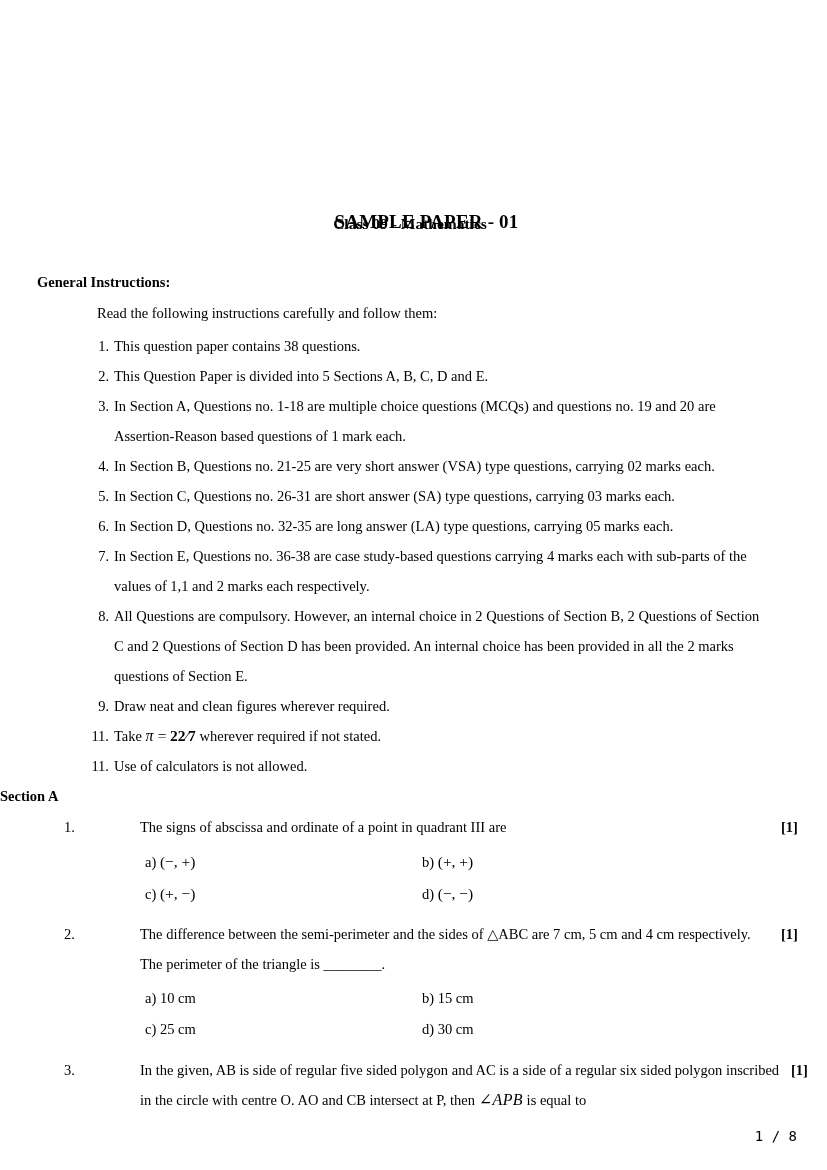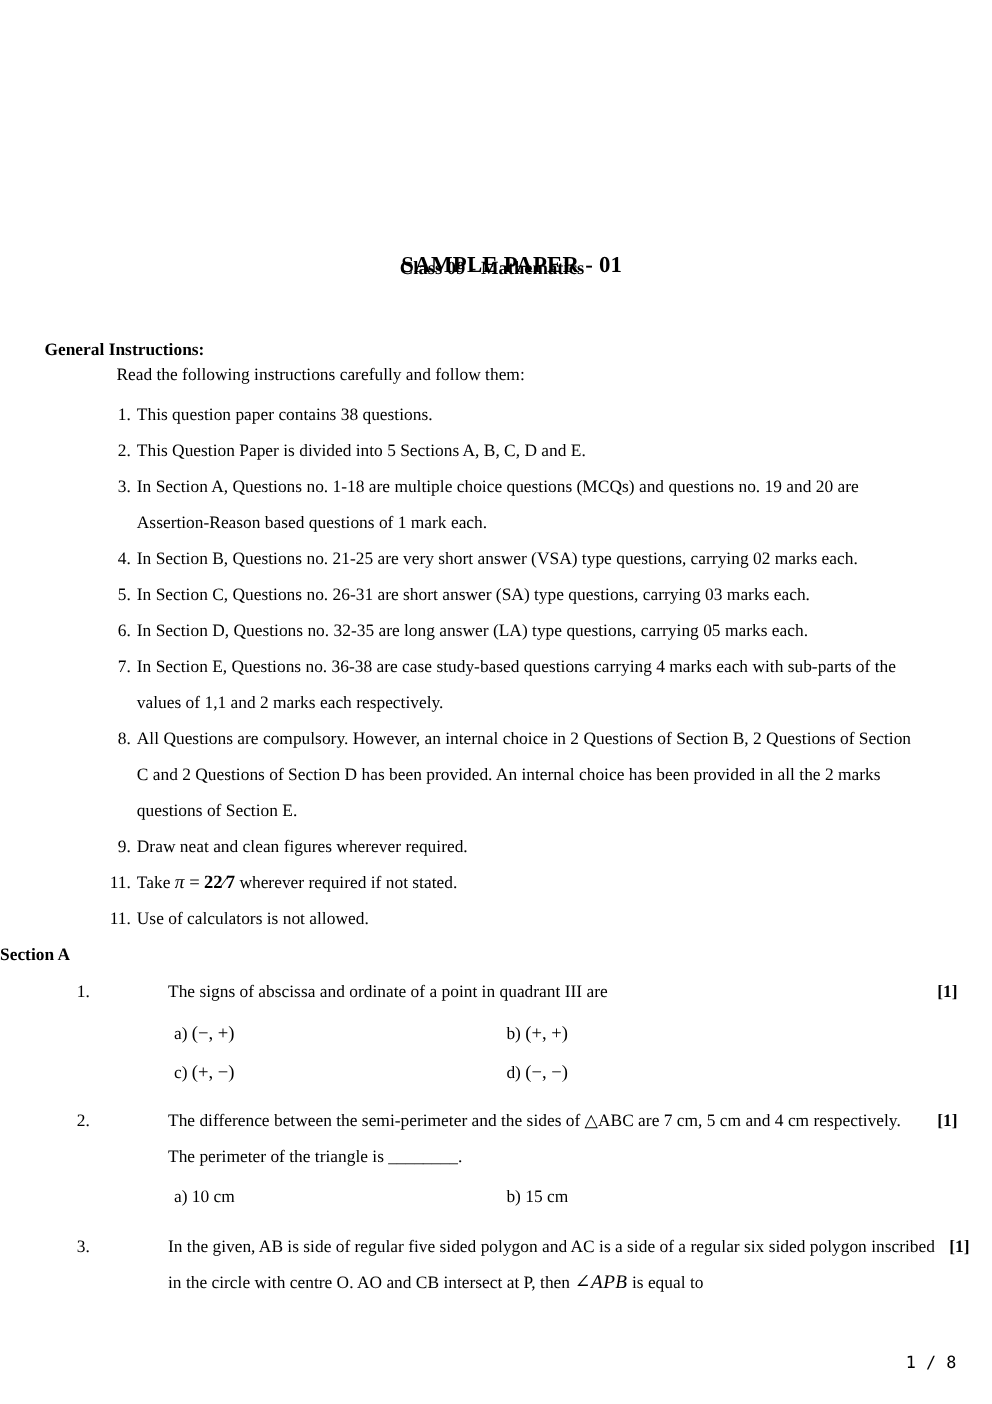--- a/index.html
+++ b/index.html
@@ -51,21 +51,21 @@
     left: 37px;
     width: 752px;
     display: flex;
     justify-content: space-between;
     font-size: 14.5px;
     font-weight: bold;
   }
 
   .general-instructions {
     position: absolute;
-    top: 284px;
+    top: 274px;
     left: 37px;
     font-size: 14.5px;
     font-weight: bold;
   }
 
   .read-line {
     position: absolute;
     top: 305px;
     left: 97px;
     font-size: 14.5px;
@@ -289,20 +289,24 @@
       <div class="q-head">
         <span class="q-num">2.</span>
         <span class="q-text">The difference between the semi-perimeter and the sides of △ABC are 7 cm, 5 cm and 4 cm respectively. The perimeter of the triangle is ________.</span>
         <span class="q-marks">[1]</span>
       </div>
       <div class="options">
         <div class="opt-row">
           <span class="opt"><span>a)</span> <span>10 cm</span></span>
           <span class="opt"><span>b)</span> <span>15 cm</span></span>
         </div>
+        <div class="opt-row">
+          <span class="opt"><span>c)</span> <span>25 cm</span></span>
+          <span class="opt"><span>d)</span> <span>30 cm</span></span>
+        </div>
       </div>
     </div>
 
     <div class="question" style="margin-top:10px;">
       <div class="q-head">
         <span class="q-num">3.</span>
         <span class="q-text">In the given, AB is side of regular five sided polygon and AC is a side of a regular six sided polygon inscribed in the circle with centre O. AO and CB intersect at P, then <span class="mathit">∠APB</span> is equal to</span>
         <span class="q-marks wide">[1]</span>
       </div>
     </div>

